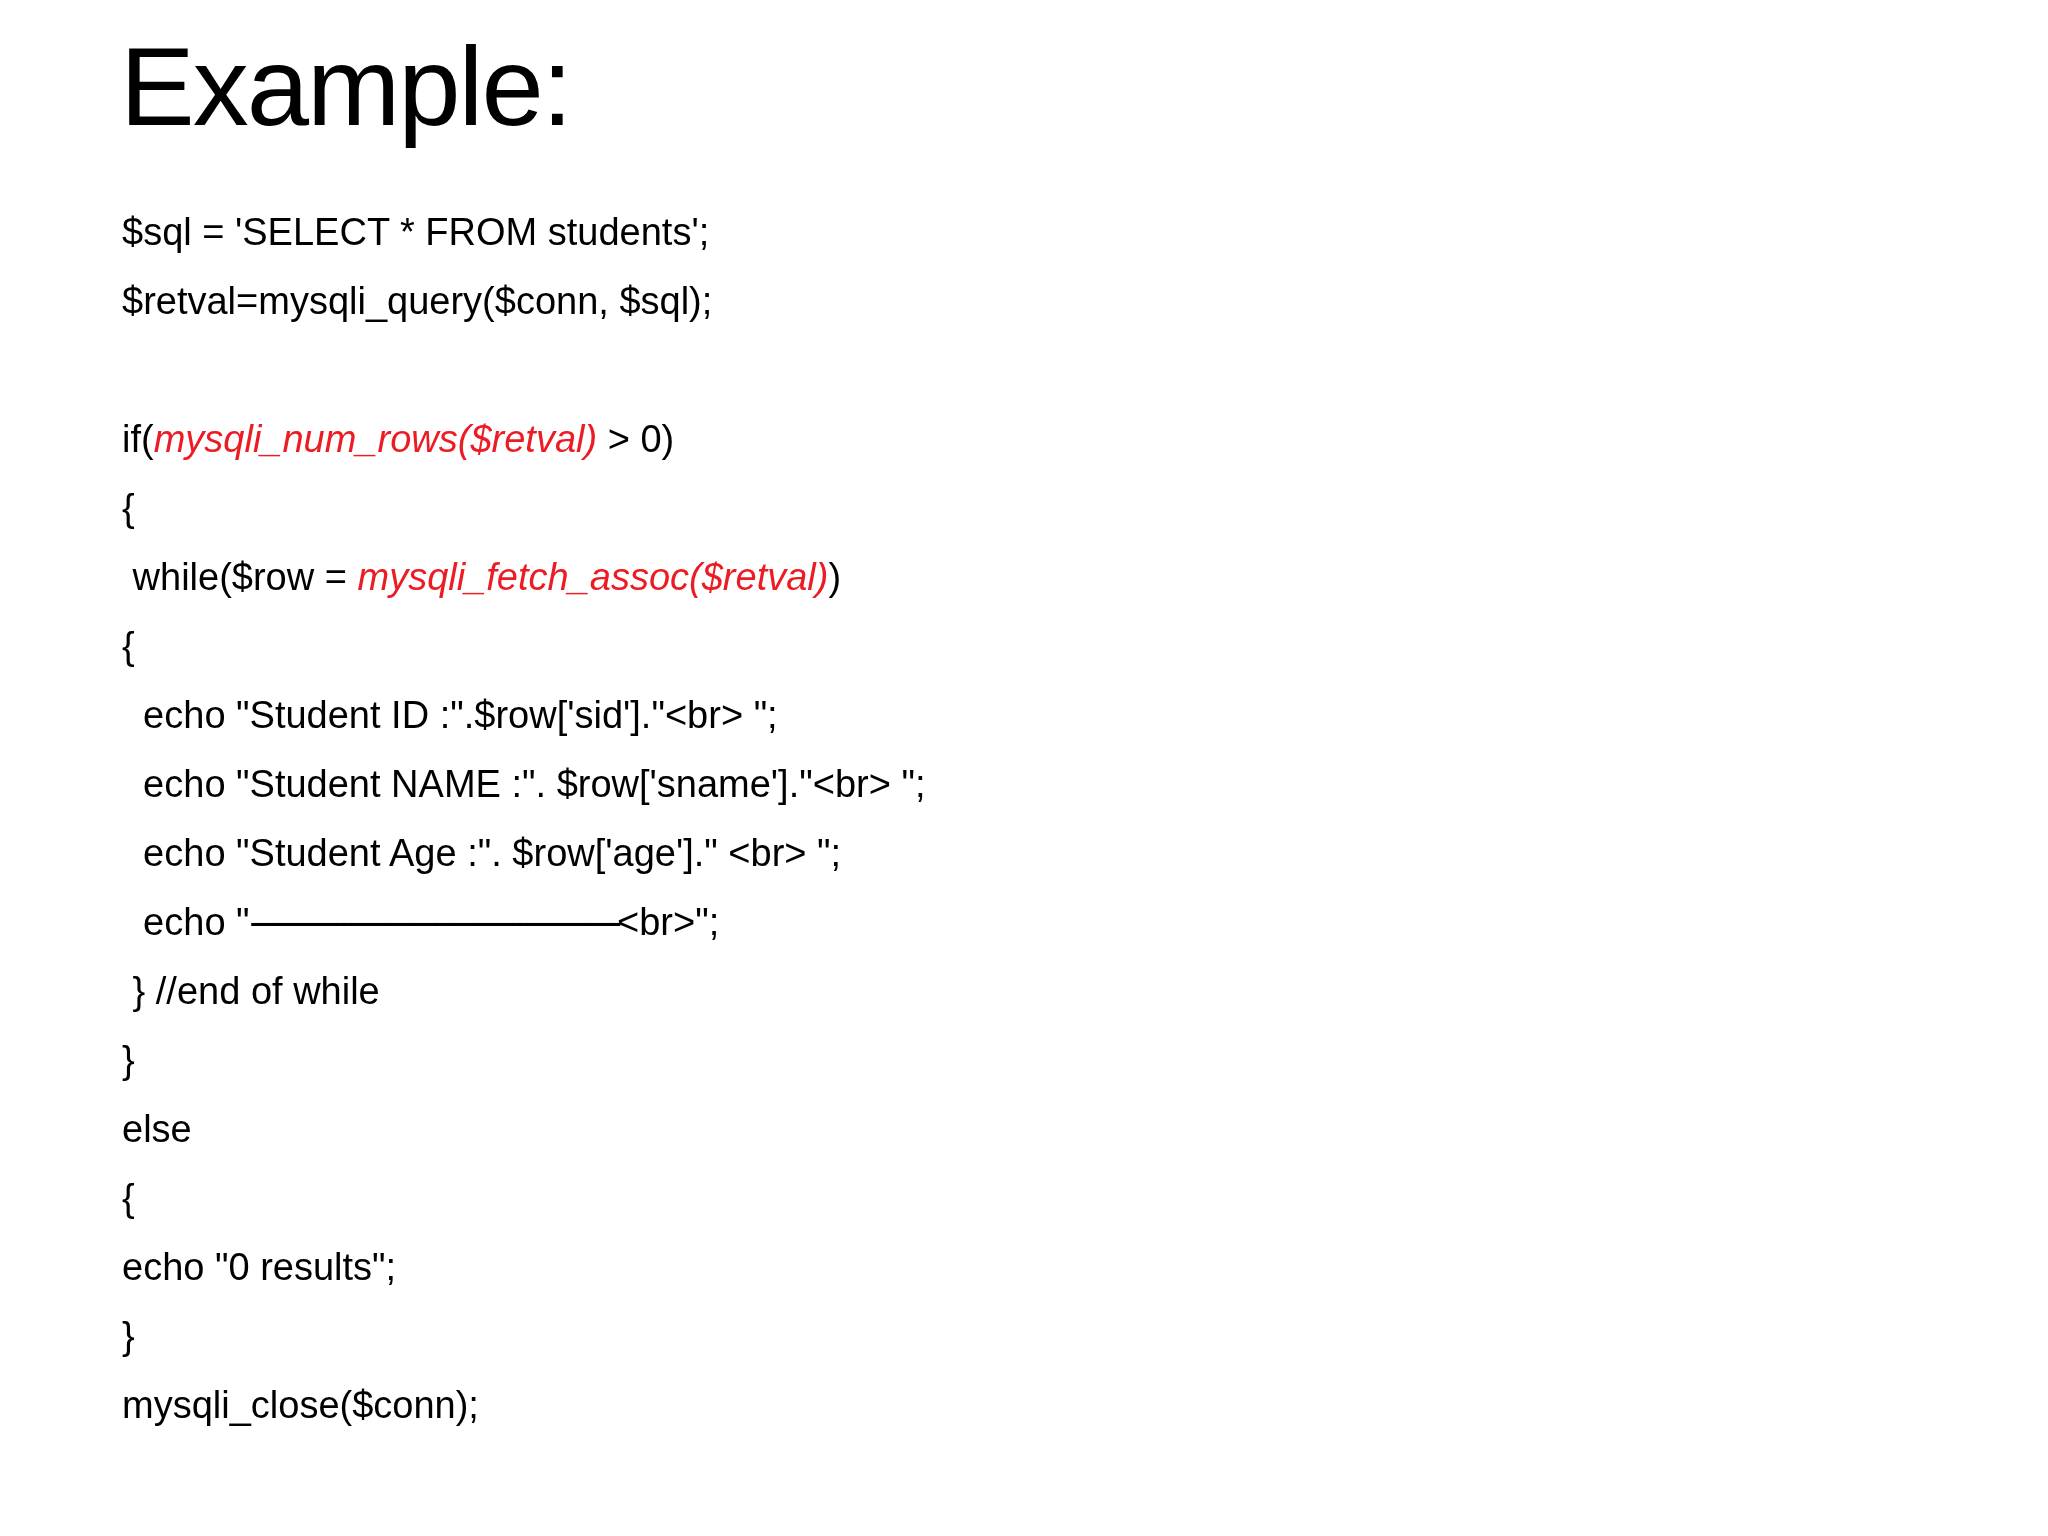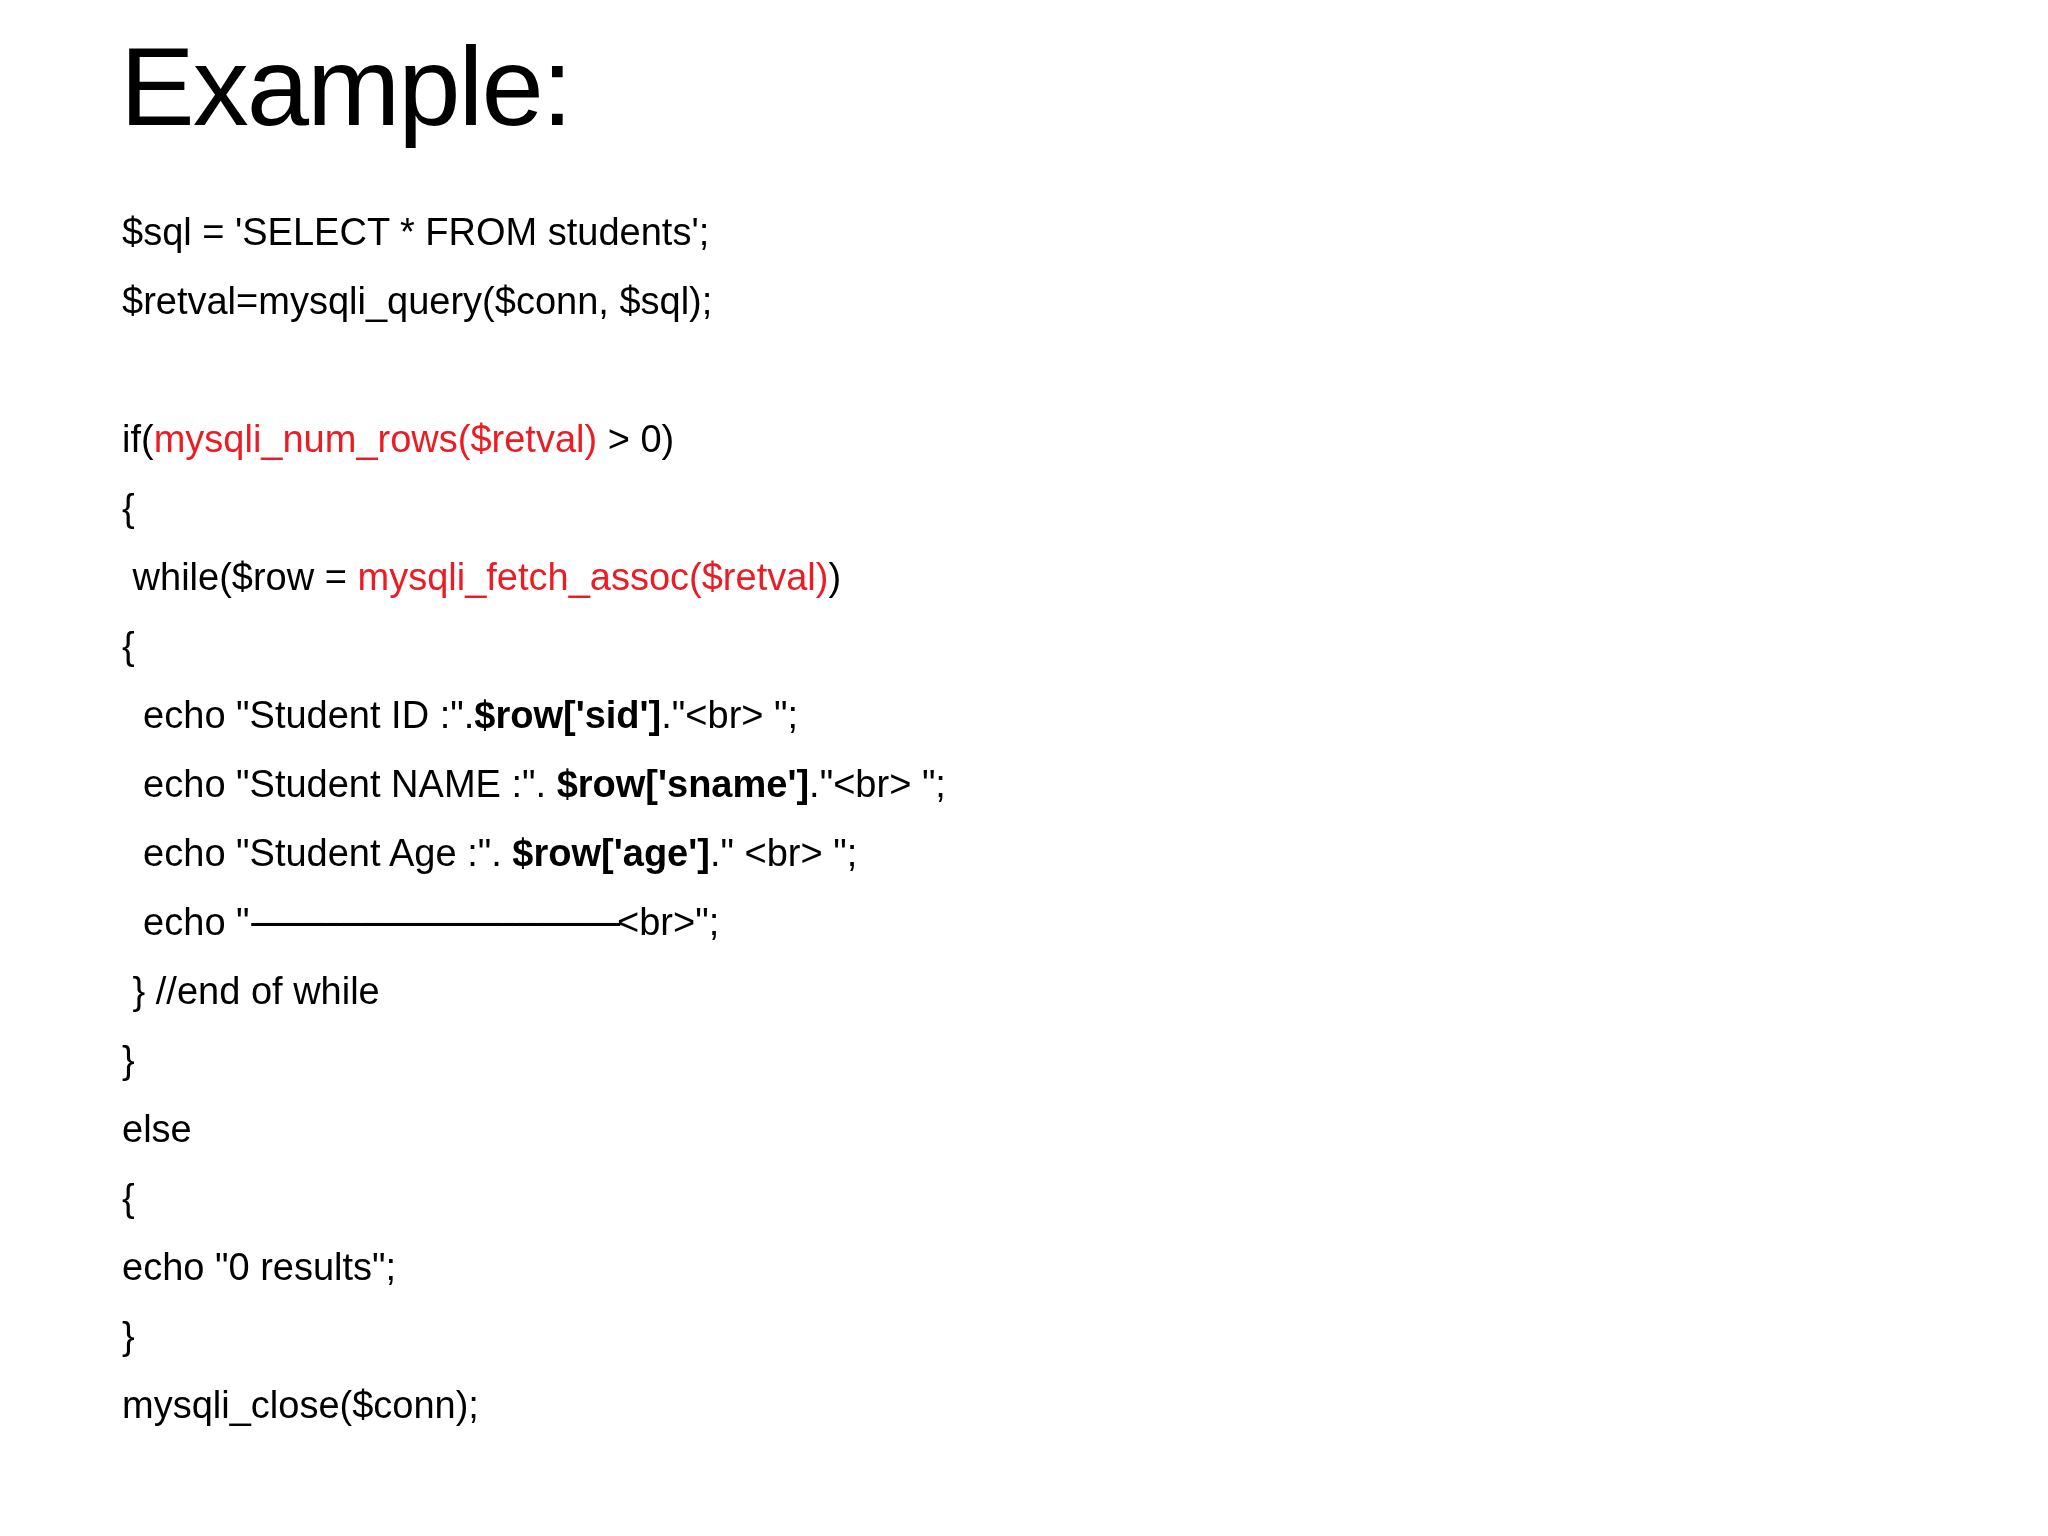--- a/index.html
+++ b/index.html
@@ -37,23 +37,24 @@
     font-family: "Liberation Sans", sans-serif;
   }
   .code-line {
     min-height: 69px;
   }
   .seg {
     color: inherit;
   }
   .seg-red {
     color: var(--code-red, #ec1c24);
+    font-style: italic;
   }
   .seg-bold {
-    font-weight: 700;
+    font-weight: 400;
   }
   .seg-dashes {
     letter-spacing: -5px;
   }
 </style>
 </head>
 <body>
 
 <div class="slide">
   <h1 class="title">Example:</h1>

